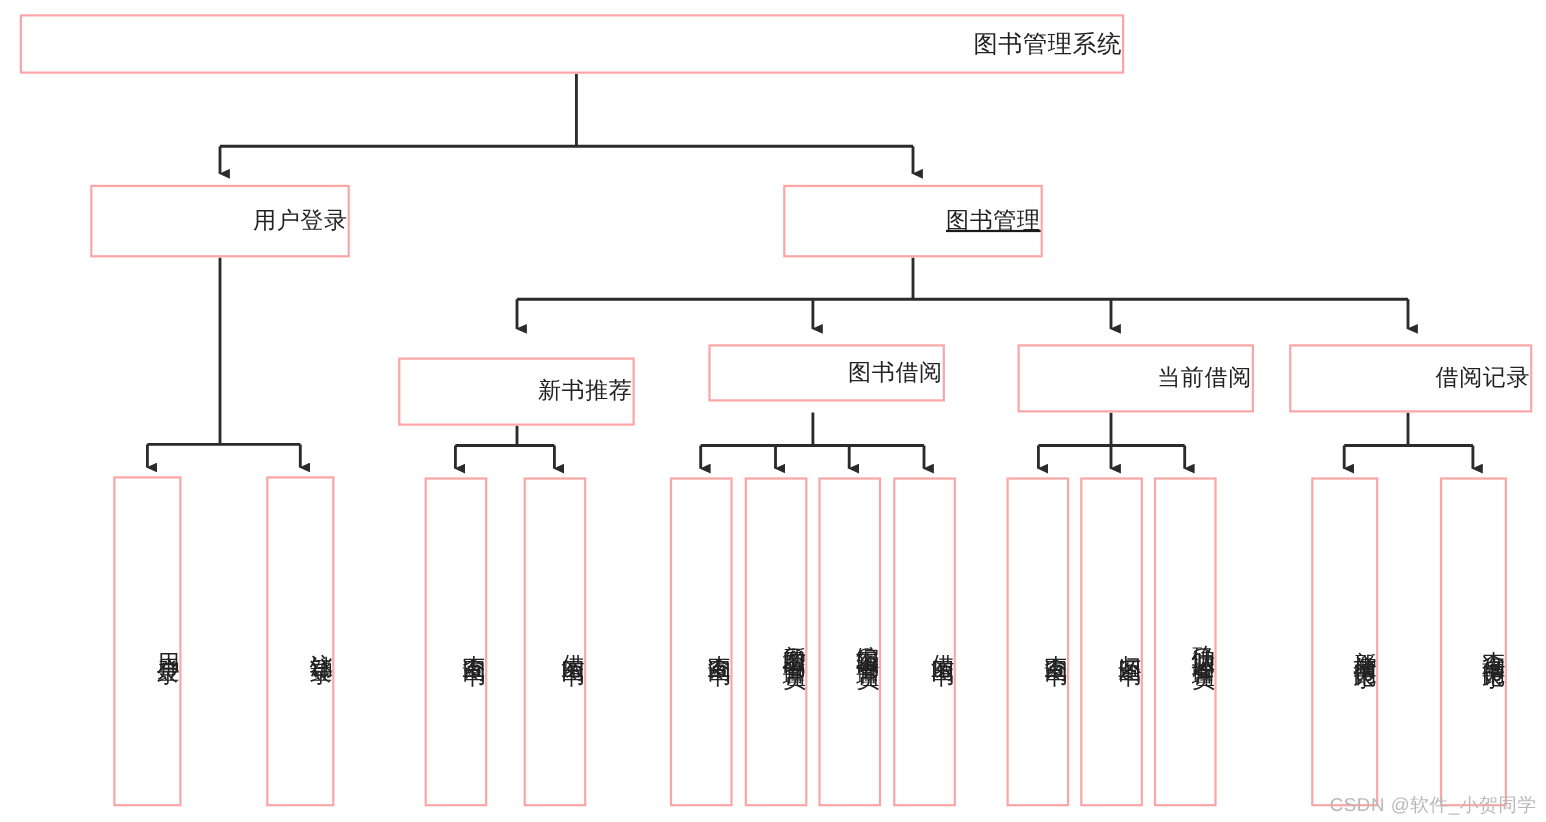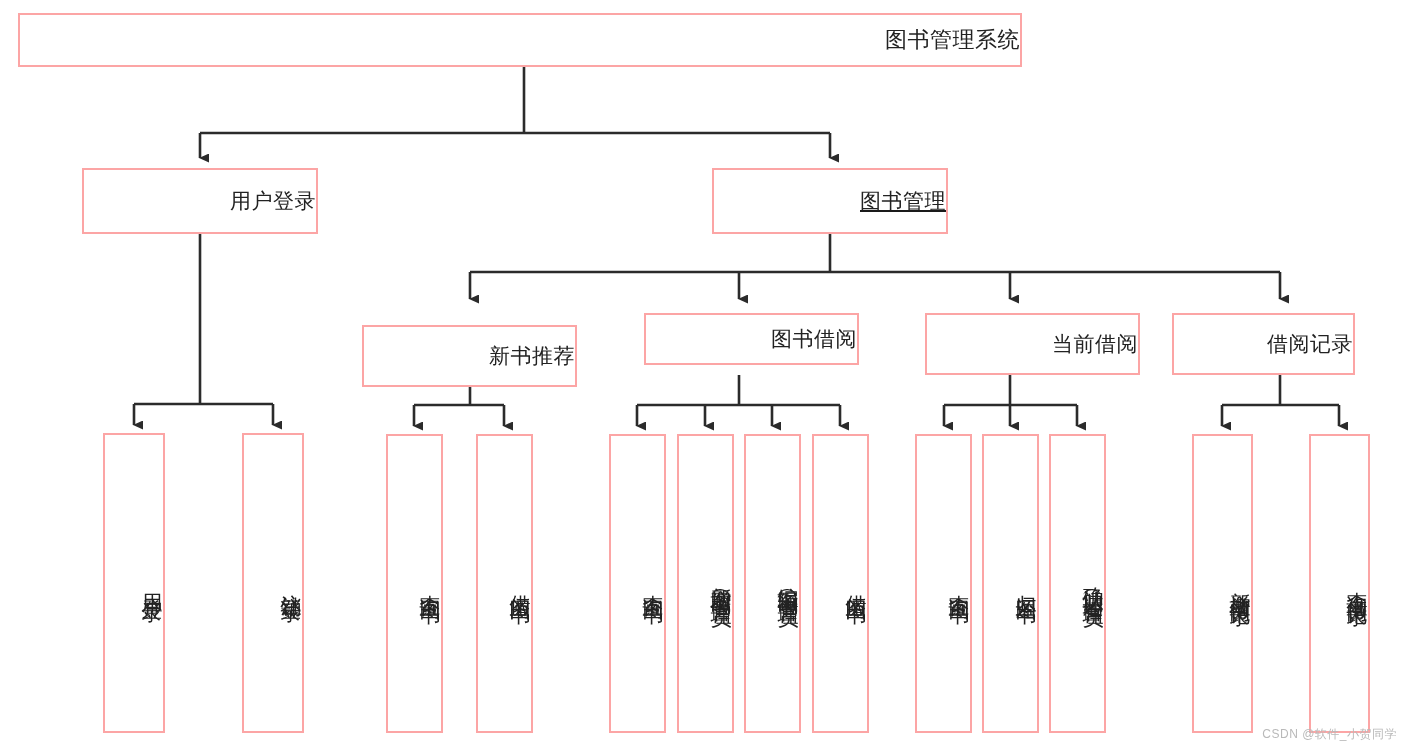--- a/index.html
+++ b/index.html
@@ -49,21 +49,21 @@
     letter-spacing: 3px;
     font-size: 21px;
     line-height: 1.05;
     max-height: 100%;
   }
   .node.root .label { font-size: 22px; }
   .watermark {
     position: absolute;
     right: 8px;
     bottom: 4px;
-    font-size: 12px;
+    font-size: 17px;
     color: #b9b9b9;
     white-space: nowrap;
     letter-spacing: 0.5px;
   }
 </style>
 </head>
 <body>
 
 <div id="canvas">
 
@@ -130,21 +130,21 @@
 
   <div class="node" style="left:362px; top:325px; width:215px; height:62px;">
     <span class="label">新书推荐</span>
   </div>
   <div class="node" style="left:632px; top:313px; width:215px; height:52px;margin-left:12px;">
     <span class="label">图书借阅</span>
   </div>
   <div class="node" style="left:925px; top:313px; width:215px; height:62px;">
     <span class="label">当前借阅</span>
   </div>
-  <div class="node" style="left:1172px; top:313px; width:183px; height:62px;padding-left:29px;">
+  <div class="node" style="left:1172px; top:313px; width:221px; height:62px;padding-left:29px;">
     <span class="label">借阅记录</span>
   </div>
 
   <div class="node vertical" style="left:103px; top:433px; width:62px; height:300px;">
     <span class="label">用户登录</span>
   </div>
   <div class="node vertical" style="left:242px; top:433px; width:62px; height:300px;">
     <span class="label">注销登录</span>
   </div>
 

